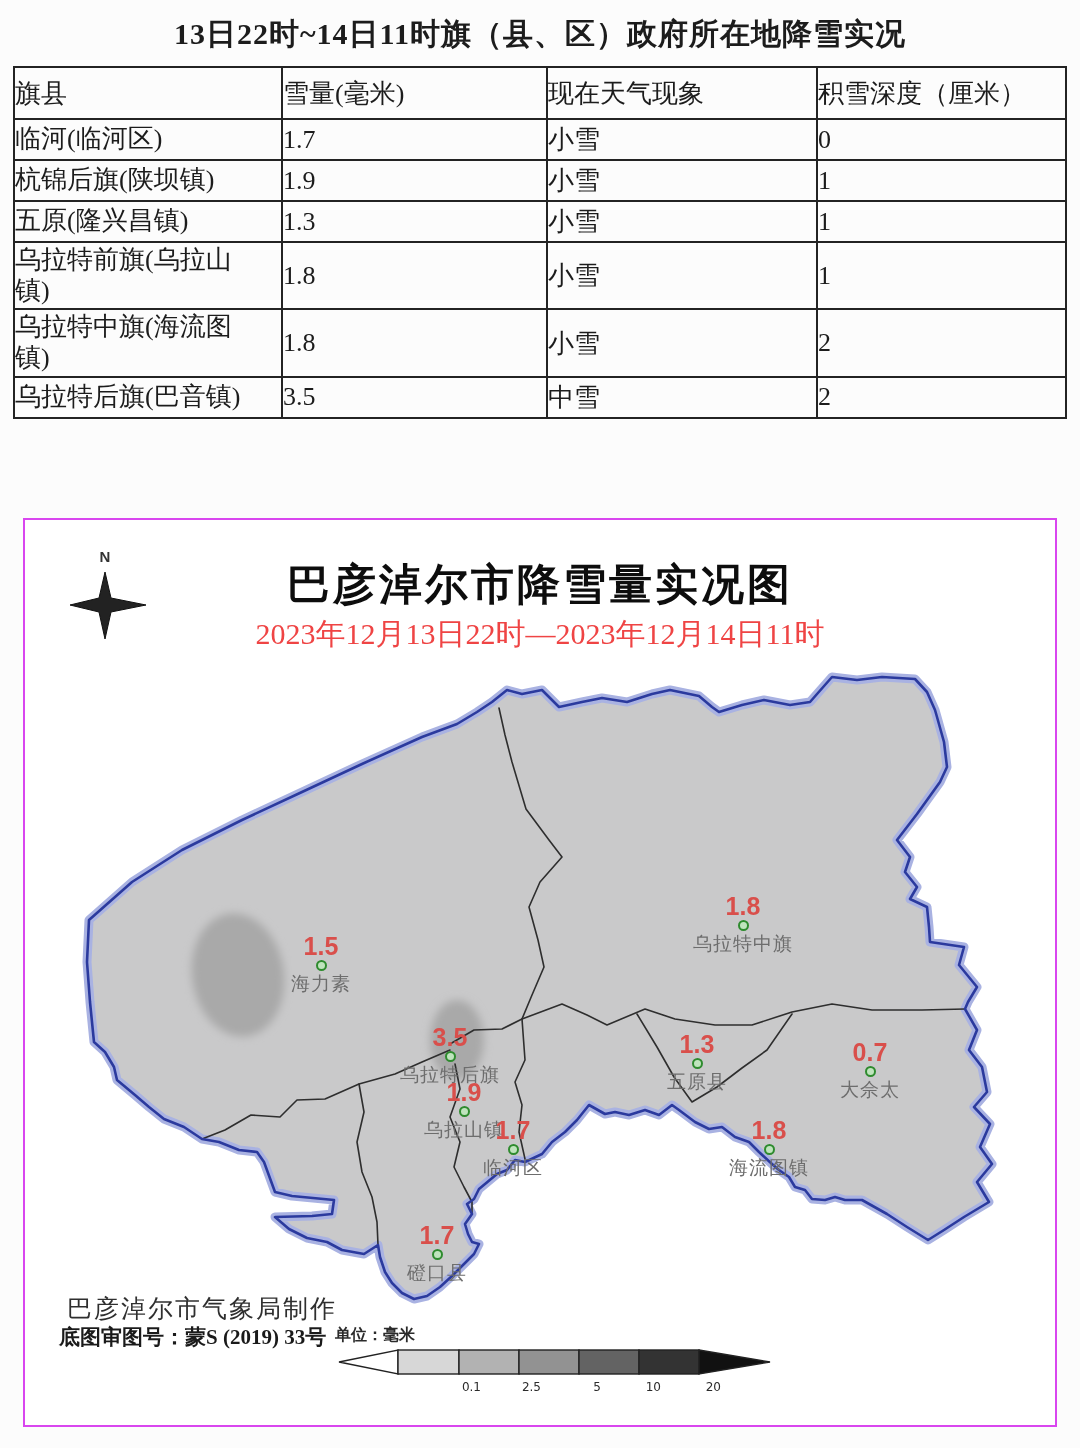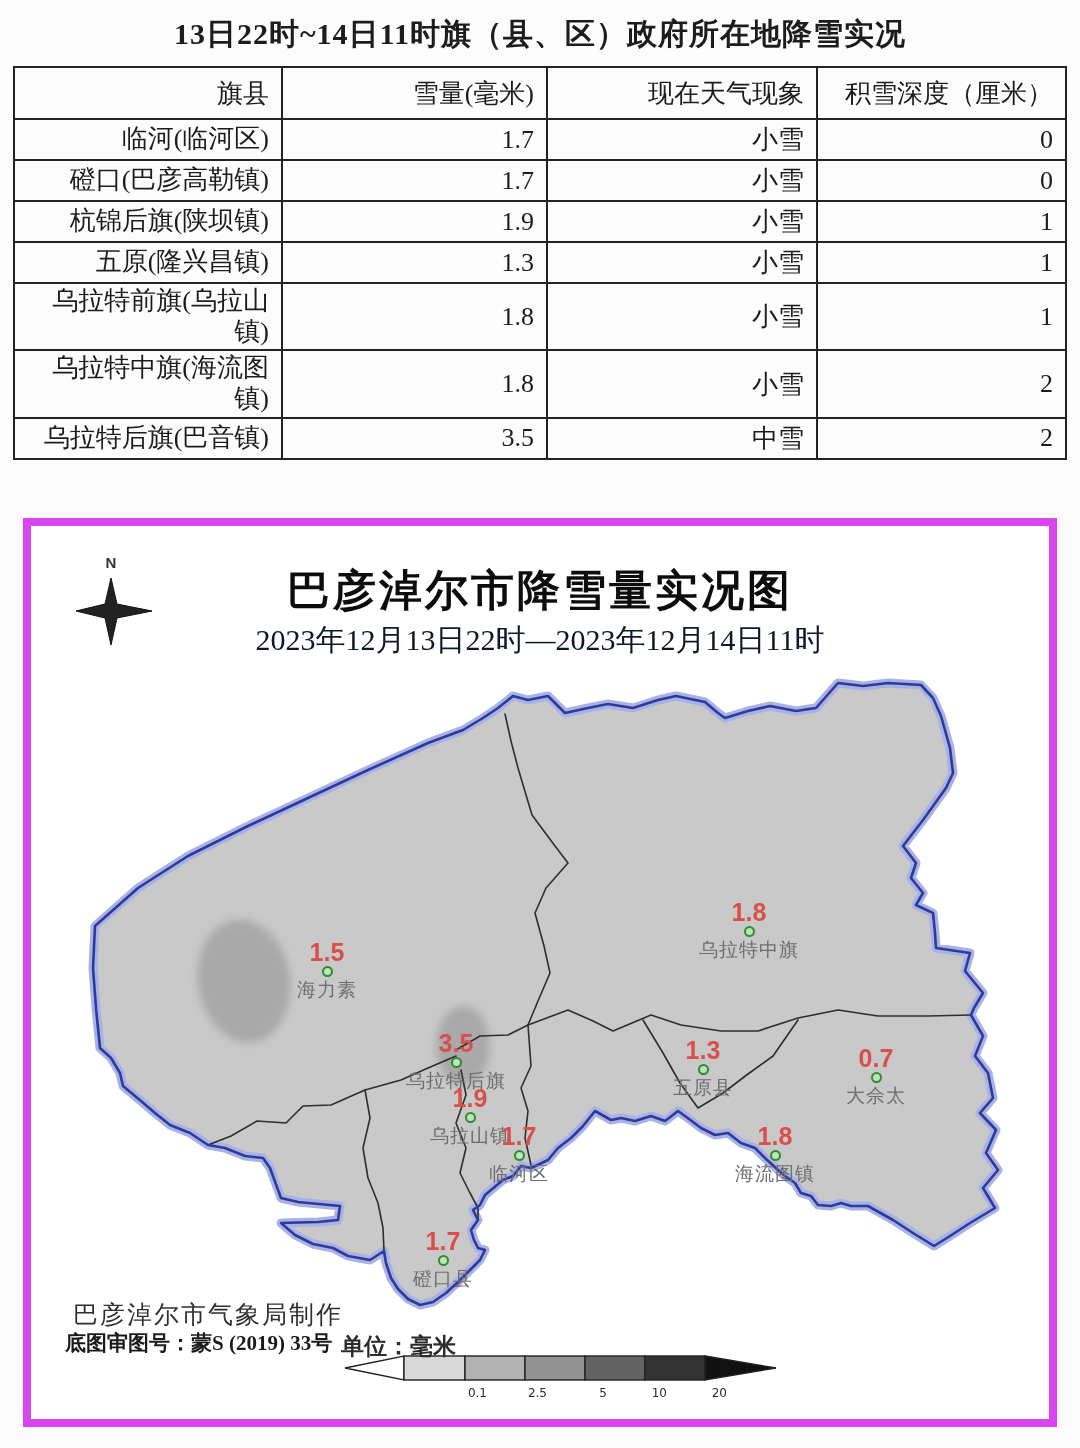--- a/index.html
+++ b/index.html
@@ -4,53 +4,53 @@
 <style>
   html,body{margin:0;padding:0;background:#ffffff;}
   .page{position:relative;width:1080px;height:1448px;background:#fcfcfc;overflow:hidden;
         font-family:"Liberation Serif","DejaVu Serif",serif;color:#1c1c1c;}
   
   .page-title{position:absolute;top:14px;left:0;width:100%;text-align:center;
               font-size:30px;font-weight:bold;letter-spacing:1px;}
   
   table.snow{position:absolute;top:66px;left:13px;width:1052px;border-collapse:collapse;
              font-size:26px;table-layout:fixed;}
-  table.snow th,table.snow td{border:2px solid #232323;text-align:right;vertical-align:middle;
-             padding:2px 12px;font-weight:normal;}
+  table.snow th,table.snow td{border:2px solid #232323;text-align:left;vertical-align:middle;
+             padding:2px 0;font-weight:normal;}
   table.snow col.c1{width:268px}
   table.snow col.c2{width:265px}
   table.snow col.c3{width:270px}
   table.snow col.c4{width:249px}
   table.snow thead th{height:46px;}
   table.snow tbody tr.r1{height:41px}
   table.snow tbody tr.r2{height:56px}
   .namewrap{display:inline-block;max-width:240px;line-height:1.18;}
   
   .map-panel{position:absolute;left:23px;top:518px;width:1034px;height:909px;
-             background:#ffffff;border:8px solid #d946ef;box-sizing:border-box;}
+             background:#ffffff;border:2px solid #d946ef;box-sizing:border-box;}
   .map-panel svg{position:absolute;left:0;top:0;}
   .map-title{position:absolute;top:36px;left:0;width:100%;text-align:center;
              font-family:"Liberation Sans","DejaVu Sans",sans-serif;
              font-size:43px;font-weight:bold;letter-spacing:3px;color:#0d0d0d;}
   .map-subtitle{position:absolute;top:94px;left:0;width:100%;text-align:center;
-             font-size:30px;color:#0f172a;}
+             font-size:30px;color:#ef4444;}
   .compass-n{position:absolute;left:68px;top:28px;width:24px;text-align:center;
              font-family:"Liberation Sans","DejaVu Sans",sans-serif;
              font-size:15px;font-weight:bold;color:#333;}
   
   .station{position:absolute;width:150px;margin-left:-75px;text-align:center;line-height:1;}
   .station .val{font-family:"Liberation Sans","DejaVu Sans",sans-serif;
                 font-size:25px;font-weight:bold;color:#d94f4b;height:24px;}
   .station .dot{width:7px;height:7px;margin:2px auto 3px auto;border-radius:50%;
                 background:#bfe4bd;border:2.5px solid #2e8b2e;}
   .station .name{font-size:19px;color:#6d6d6d;white-space:nowrap;letter-spacing:1px;}
   
   .credit{position:absolute;left:42px;top:742px;font-size:25px;color:#2f2f2f;letter-spacing:2px;margin-top:30px;}
   .license{position:absolute;left:34px;top:782px;font-size:21px;font-weight:bold;color:#1a1a1a;margin-top:21px;}
-  .unit{position:absolute;left:310px;top:805px;font-size:23px;font-weight:bold;
+  .unit{position:absolute;left:310px;top:805px;font-size:16px;font-weight:bold;
         font-family:"Liberation Sans","DejaVu Sans",sans-serif;color:#2b2b2b;}
   .tick{position:absolute;top:860px;width:44px;margin-left:-22px;text-align:right;
         font-family:"DejaVu Sans","Liberation Sans",sans-serif;font-size:12px;color:#2b2b2b;}
 </style>
 </head>
 <body>
 
 <div class="page">
 
   <div class="page-title">13日22时~14日11时旗（县、区）政府所在地降雪实况</div>
@@ -71,26 +71,20 @@
       </tr>
     </thead>
     <tbody>
       <tr class="r1">
         <td><span class="namewrap">临河(临河区)</span></td>
         <td>1.7</td>
         <td>小雪</td>
         <td>0</td>
       </tr>
       <tr class="r1">
-        <td><span class="namewrap">磴口(巴彦高勒镇)</span></td>
-        <td>1.7</td>
-        <td>小雪</td>
-        <td>0</td>
-      </tr>
-      <tr class="r1">
         <td><span class="namewrap">杭锦后旗(陕坝镇)</span></td>
         <td>1.9</td>
         <td>小雪</td>
         <td>1</td>
       </tr>
       <tr class="r1">
         <td><span class="namewrap">五原(隆兴昌镇)</span></td>
         <td>1.3</td>
         <td>小雪</td>
         <td>1</td>

